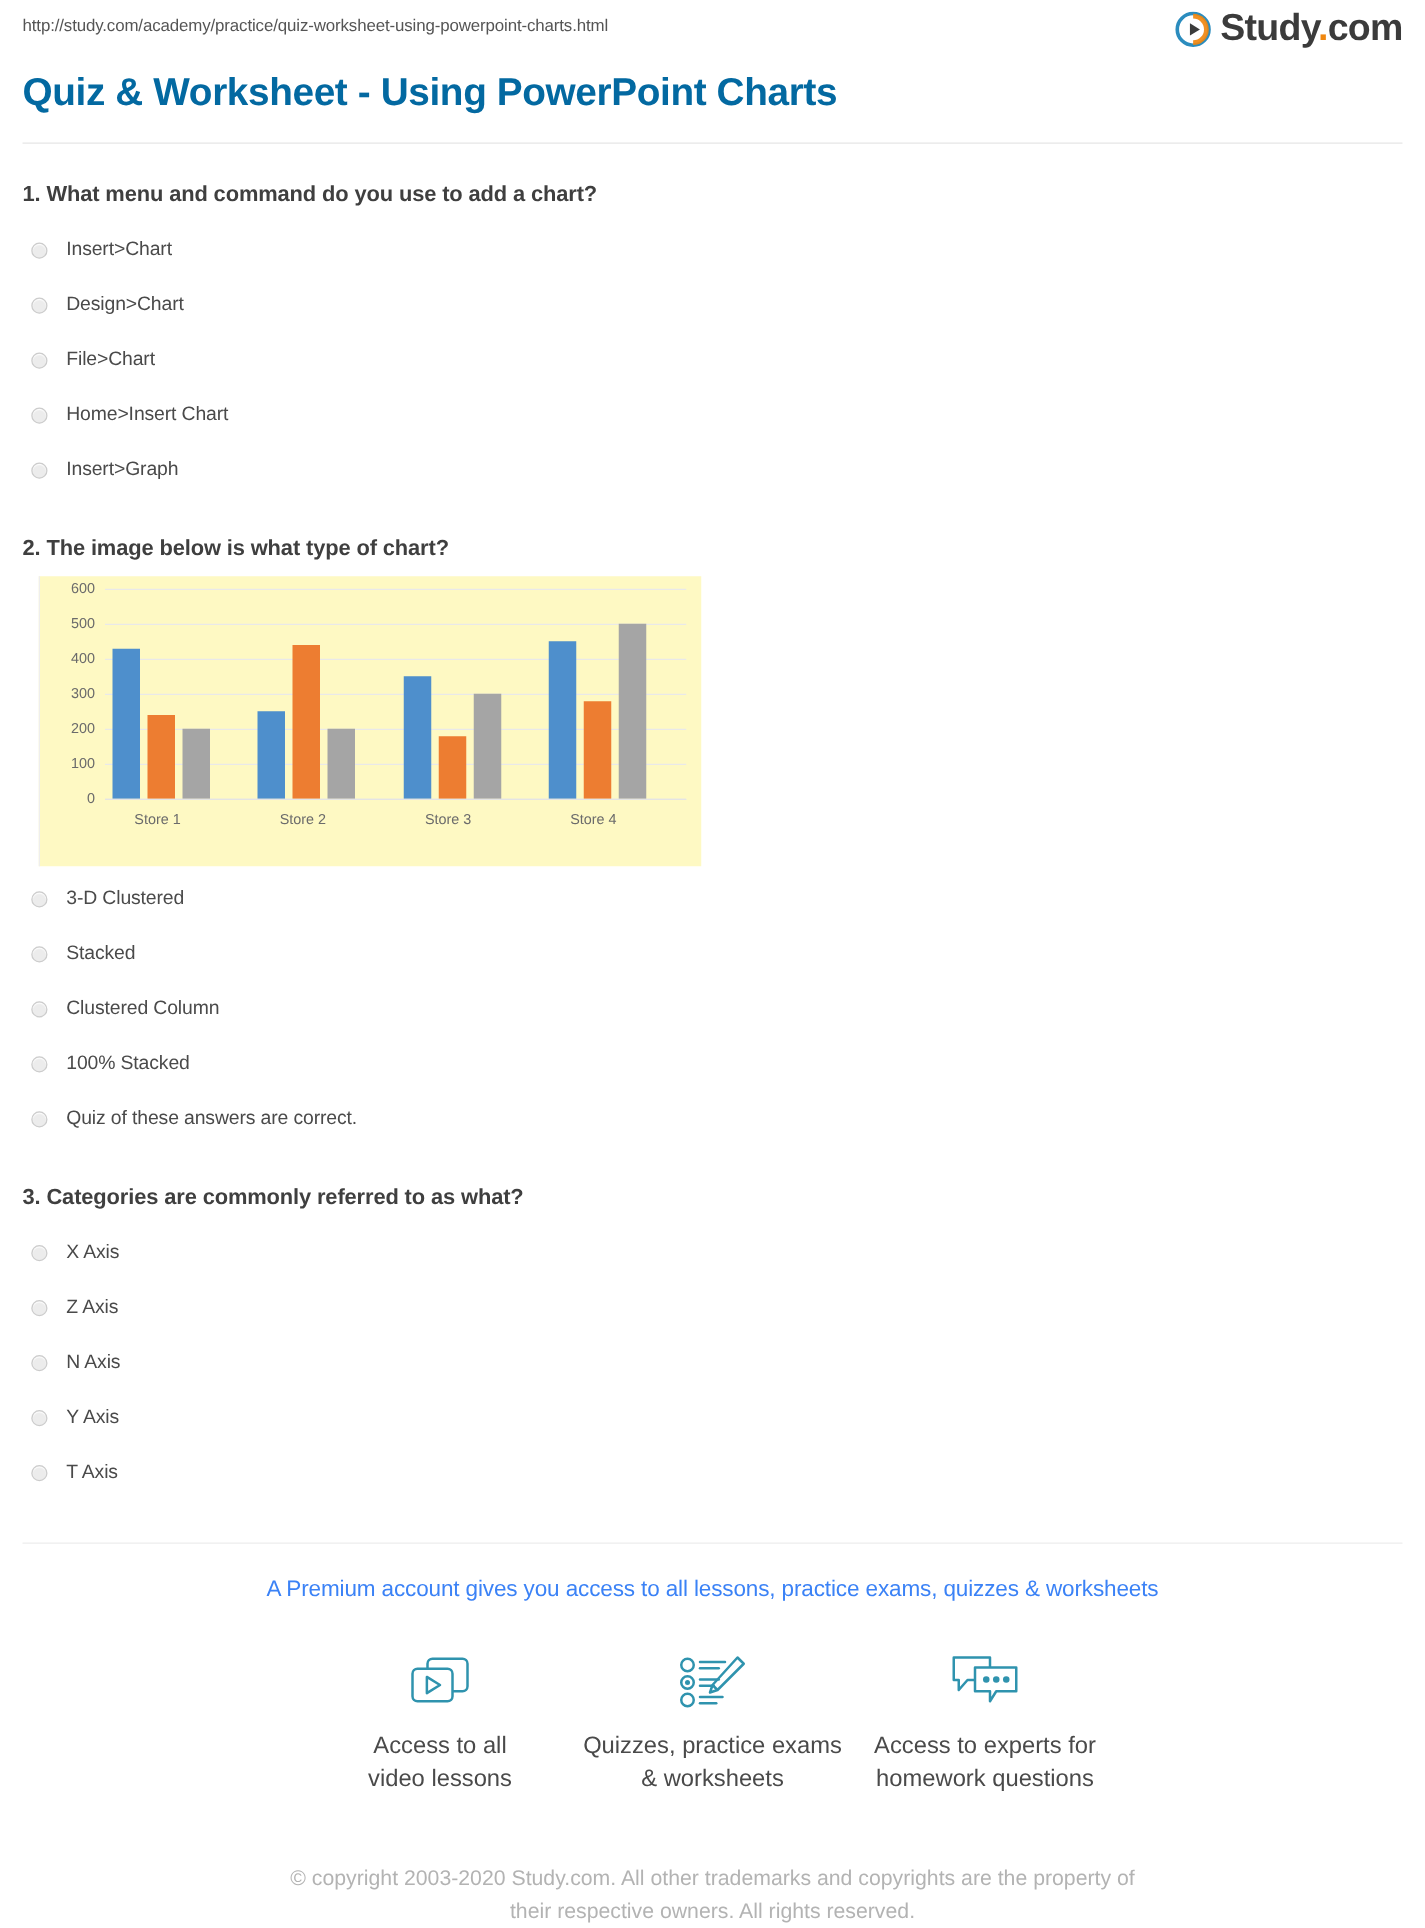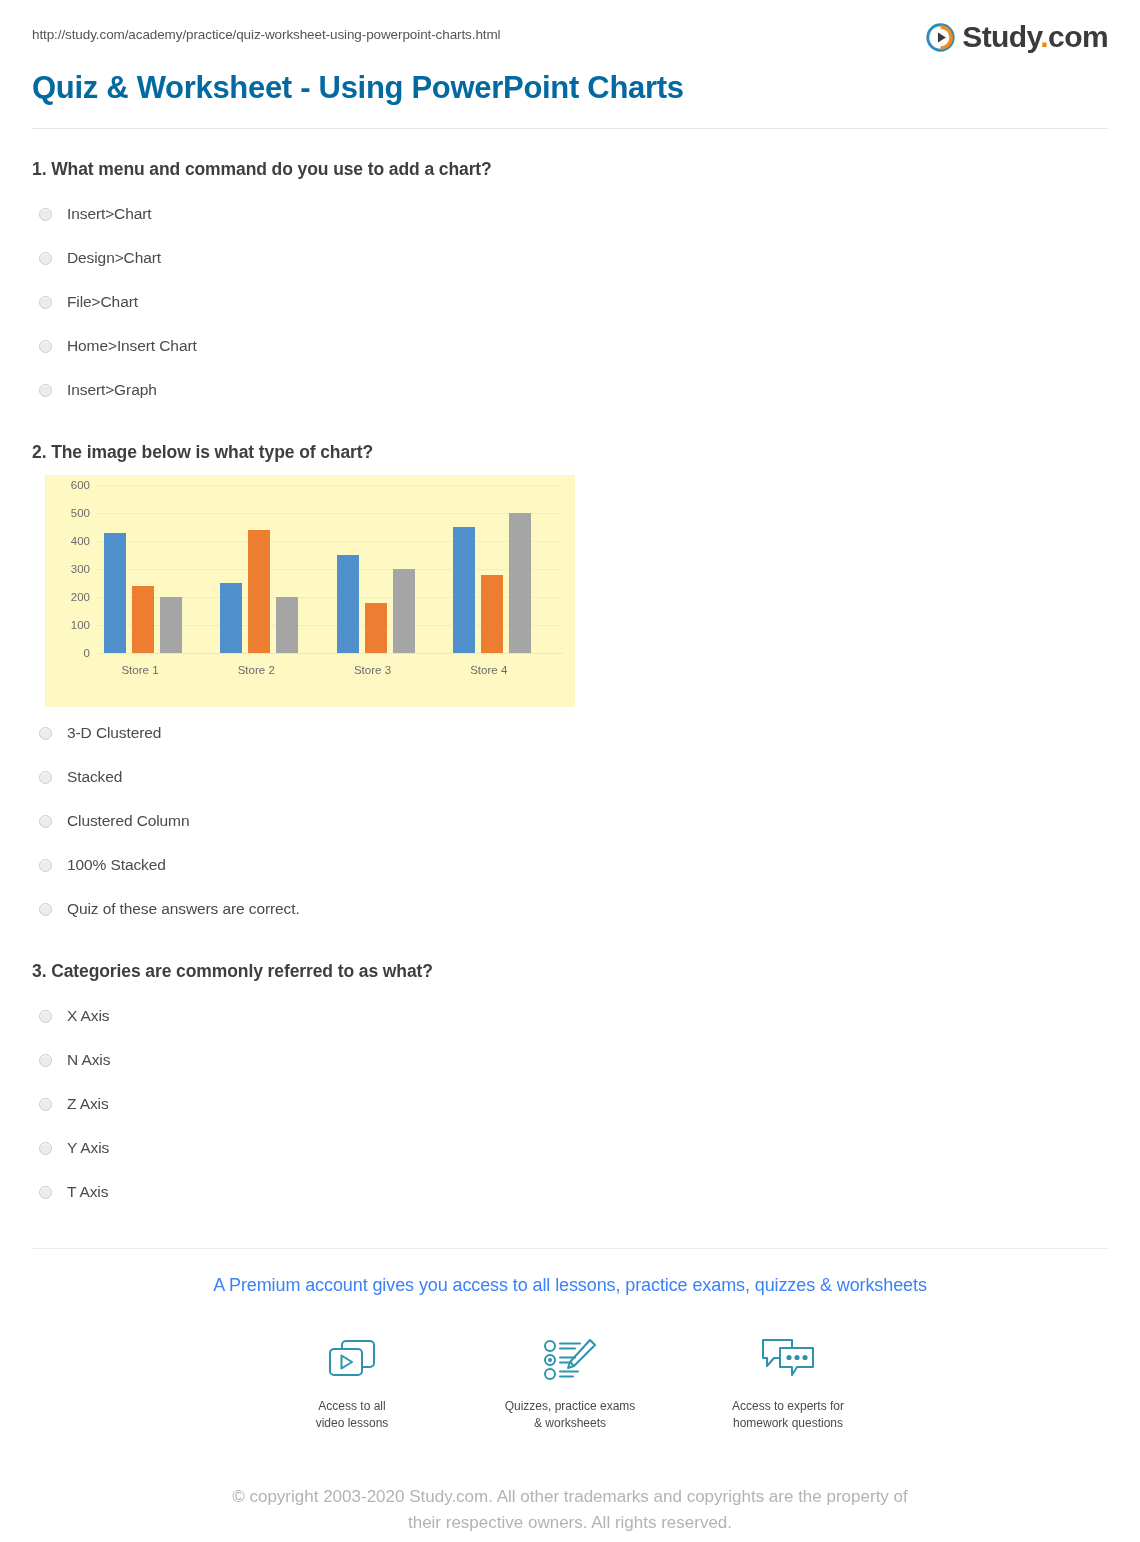--- a/index.html
+++ b/index.html
@@ -14,21 +14,21 @@
     font-family: "Liberation Sans", sans-serif;
     color: #444444;
     position: relative;
     overflow: hidden;
   }
 
   .page {
     width: 1140px;
     height: 1320px;
     position: relative;
-    padding: 14px;
+    padding: 0;
   }
 
   
   .topbar {
     position: relative;
     height: 50px;
     padding: 13px 18px 0 18px;
   }
   .url {
     font-size: 13.5px;
@@ -232,21 +232,21 @@
     align-items: center;
   }
   .feature-icon {
     height: 52px;
     display: flex;
     align-items: center;
     justify-content: center;
     margin-bottom: 12px;
   }
   .feature-label {
-    font-size: 12px;
+    font-size: 19px;
     color: #4a4a4a;
     line-height: 1.42;
     white-space: pre-line;
   }
   .copyright {
     margin: 52px auto 0 auto;
     width: 700px;
     text-align: center;
     font-size: 17px;
     color: #b3b3b3;
@@ -379,25 +379,25 @@
 
     <div class="question">
       <p class="q-text">3. Categories are commonly referred to as what?</p>
       <ul class="options">
         <li class="option">
           <span class="radio"></span>
           <span class="option-label">X Axis</span>
         </li>
         <li class="option">
           <span class="radio"></span>
+          <span class="option-label">Z Axis</span>
+        </li>
+        <li class="option">
+          <span class="radio"></span>
           <span class="option-label">N Axis</span>
-        </li>
-        <li class="option">
-          <span class="radio"></span>
-          <span class="option-label">Z Axis</span>
         </li>
         <li class="option">
           <span class="radio"></span>
           <span class="option-label">Y Axis</span>
         </li>
         <li class="option">
           <span class="radio"></span>
           <span class="option-label">T Axis</span>
         </li>
       </ul>

